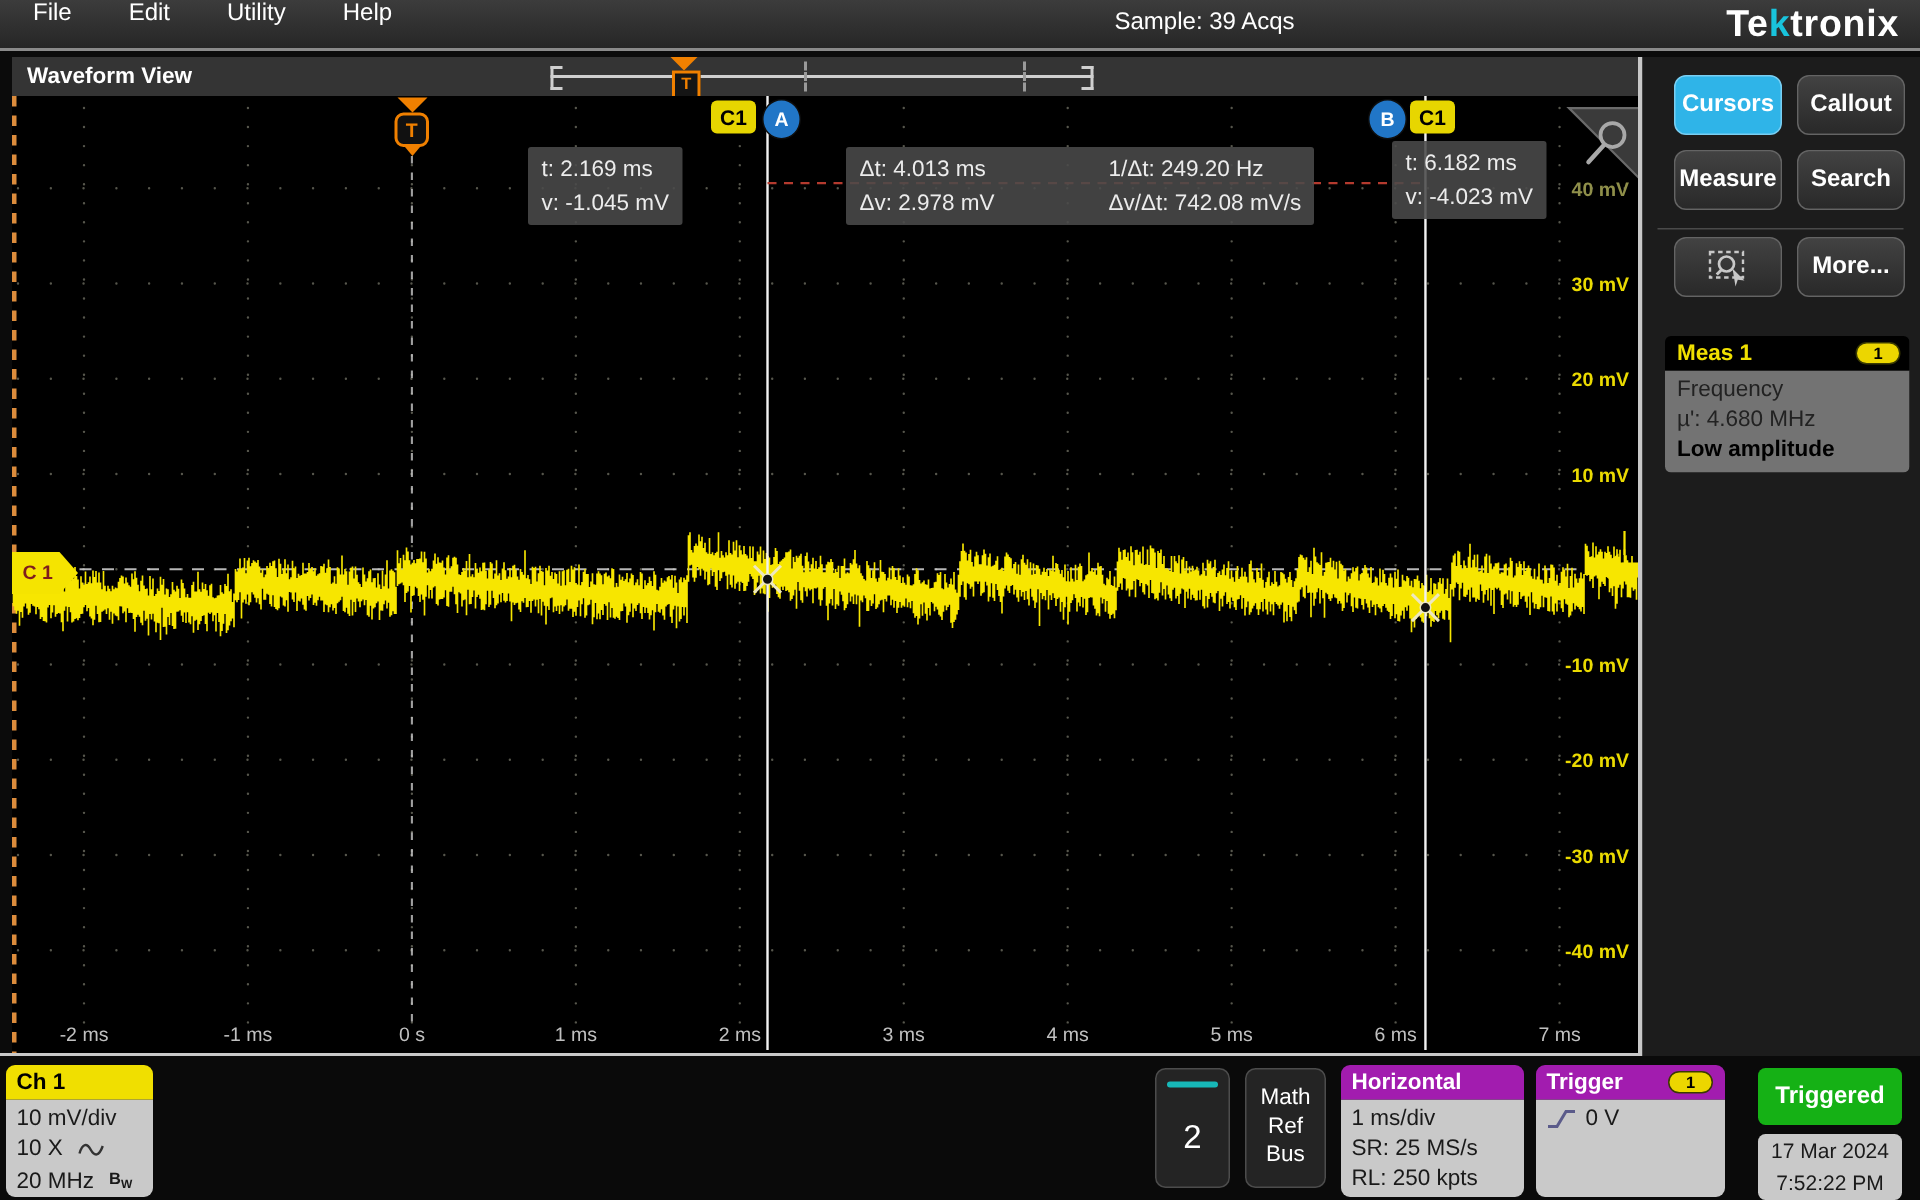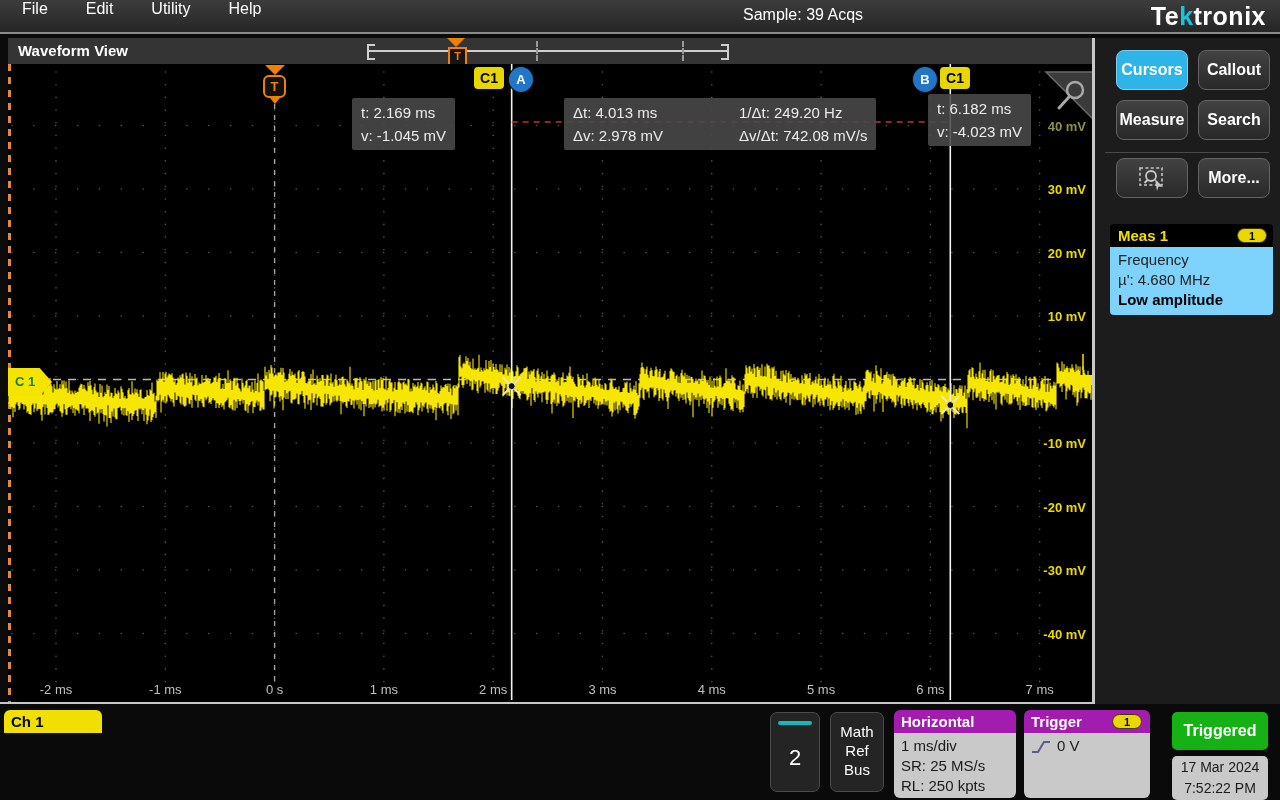--- a/index.html
+++ b/index.html
@@ -48,21 +48,21 @@
   .trig-marker .tri{position:absolute;left:257px;top:1px;width:0;height:0;
         border-left:10px solid transparent;border-right:10px solid transparent;
         border-top:10px solid #f08000;}
   .trig-marker .badge{position:absolute;left:255px;top:11px;width:19px;height:19px;
         border:2px solid #f08000;background:rgba(18,18,18,.92);color:#f08000;
         font-weight:bold;font-size:13px;text-align:center;line-height:19px;}
   .trig-marker .ptr{position:absolute;left:262px;top:34px;width:0;height:0;
         border-left:5px solid transparent;border-right:5px solid transparent;
         border-top:6px solid #f08000;}
   .ch-marker{position:absolute;left:0;top:304px;width:44px;height:28px;background:#f5e400;
-        clip-path:polygon(0 0,72% 0,100% 50%,72% 100%,0 100%);color:#15803d;font-size:13px;
+        clip-path:polygon(0 0,72% 0,100% 50%,72% 100%,0 100%);color:#7f1d1d;font-size:13px;
         font-weight:bold;line-height:28px;padding-left:7px;box-sizing:border-box;}
 
   
   .v-divider{position:absolute;left:1092px;top:38px;width:3px;height:666px;background:#c8c8c8;}
   .h-divider-bottom{position:absolute;left:0;top:702px;width:1092px;height:2px;background:#c8c8c8;}
   .drag-dots{position:absolute;left:1097px;top:366px;width:12px;height:30px;
        background-image:radial-gradient(#9a9a9a 1.5px,transparent 1.7px);background-size:6px 10px;}
 
   
   .sidebar{position:absolute;left:1095px;top:38px;width:185px;height:666px;background:#1c1c1c;padding-left:48px;}
@@ -71,21 +71,21 @@
         display:flex;align-items:center;justify-content:center;box-sizing:border-box;cursor:default;}
   .sbtn.active{background:#2fb4e8;border-color:#79cef2;}
   .side-div{position:absolute;left:10px;top:114px;width:164px;height:1px;background:#4a4a4a;}
   .meas{position:absolute;left:15px;top:186px;width:163px;border-radius:4px;overflow:hidden;}
   .meas .hdr{position:relative;background:#000;height:23px;color:#f0e000;font-weight:bold;
              font-size:15px;line-height:23px;padding-left:8px;}
   .meas .hdr .pill{position:absolute;right:6px;top:4px;}
   .pill{display:inline-block;width:30px;height:15px;background:#ecd600;border:1px solid #3a3a00;
         border-radius:8px;color:#000;font-size:11px;font-weight:bold;text-align:center;
         line-height:15px;box-sizing:border-box;}
-  .meas .bdy{background:#7dd3fc;color:#222;font-size:15px;padding:3px 8px 5px 8px;}
+  .meas .bdy{background:#737373;color:#222;font-size:15px;padding:3px 8px 5px 8px;}
   .meas .bdy div{line-height:20px;}
   .meas .bdy .warn{font-weight:bold;color:#000;}
 
   
   .bottombar{position:absolute;left:0;top:704px;width:1280px;height:96px;background:#0a0a0a;}
   .badge{position:absolute;border-radius:6px;overflow:hidden;font-size:15px;}
   .badge .hdr{height:23px;line-height:23px;padding:0 7px;font-weight:bold;position:relative;}
   .badge .bdy{background:#c9c9c9;color:#1a1a1a;padding:3px 7px 0 7px;}
   .badge .bdy .row{height:20px;line-height:20px;white-space:nowrap;}
   .badge-ch1{left:4px;top:6px;width:98px;height:88px;}
@@ -246,20 +246,27 @@
         <div>Frequency</div>
         <div>µ': 4.680 MHz</div>
         <div class="warn">Low amplitude</div>
       </div>
     </div>
   </div>
 
   <div class="bottombar">
     <div class="badge badge-ch1">
       <div class="hdr">Ch 1</div>
+      <div class="bdy">
+        <div class="row">10 mV/div</div>
+        <div class="row"><span>10 X</span><svg class="icon-inline" width="18" height="11" viewBox="0 0 18 11">
+             <path d="M1,8 C3,1 6,1 8.5,5.5 C11,10 14,10 16.5,3" fill="none" stroke="#333" stroke-width="1.6"></path>
+            </svg></div>
+        <div class="row"><span>20 MHz</span><span class="bw icon-inline"><span>B</span><sub>W</sub></span></div>
+      </div>
     </div>
 
     <div class="btn2">
       <div class="tbar"></div>
       <div class="num">2</div>
     </div>
 
     <div class="btn-mrb">
       <div>Math</div>
       <div>Ref</div>

